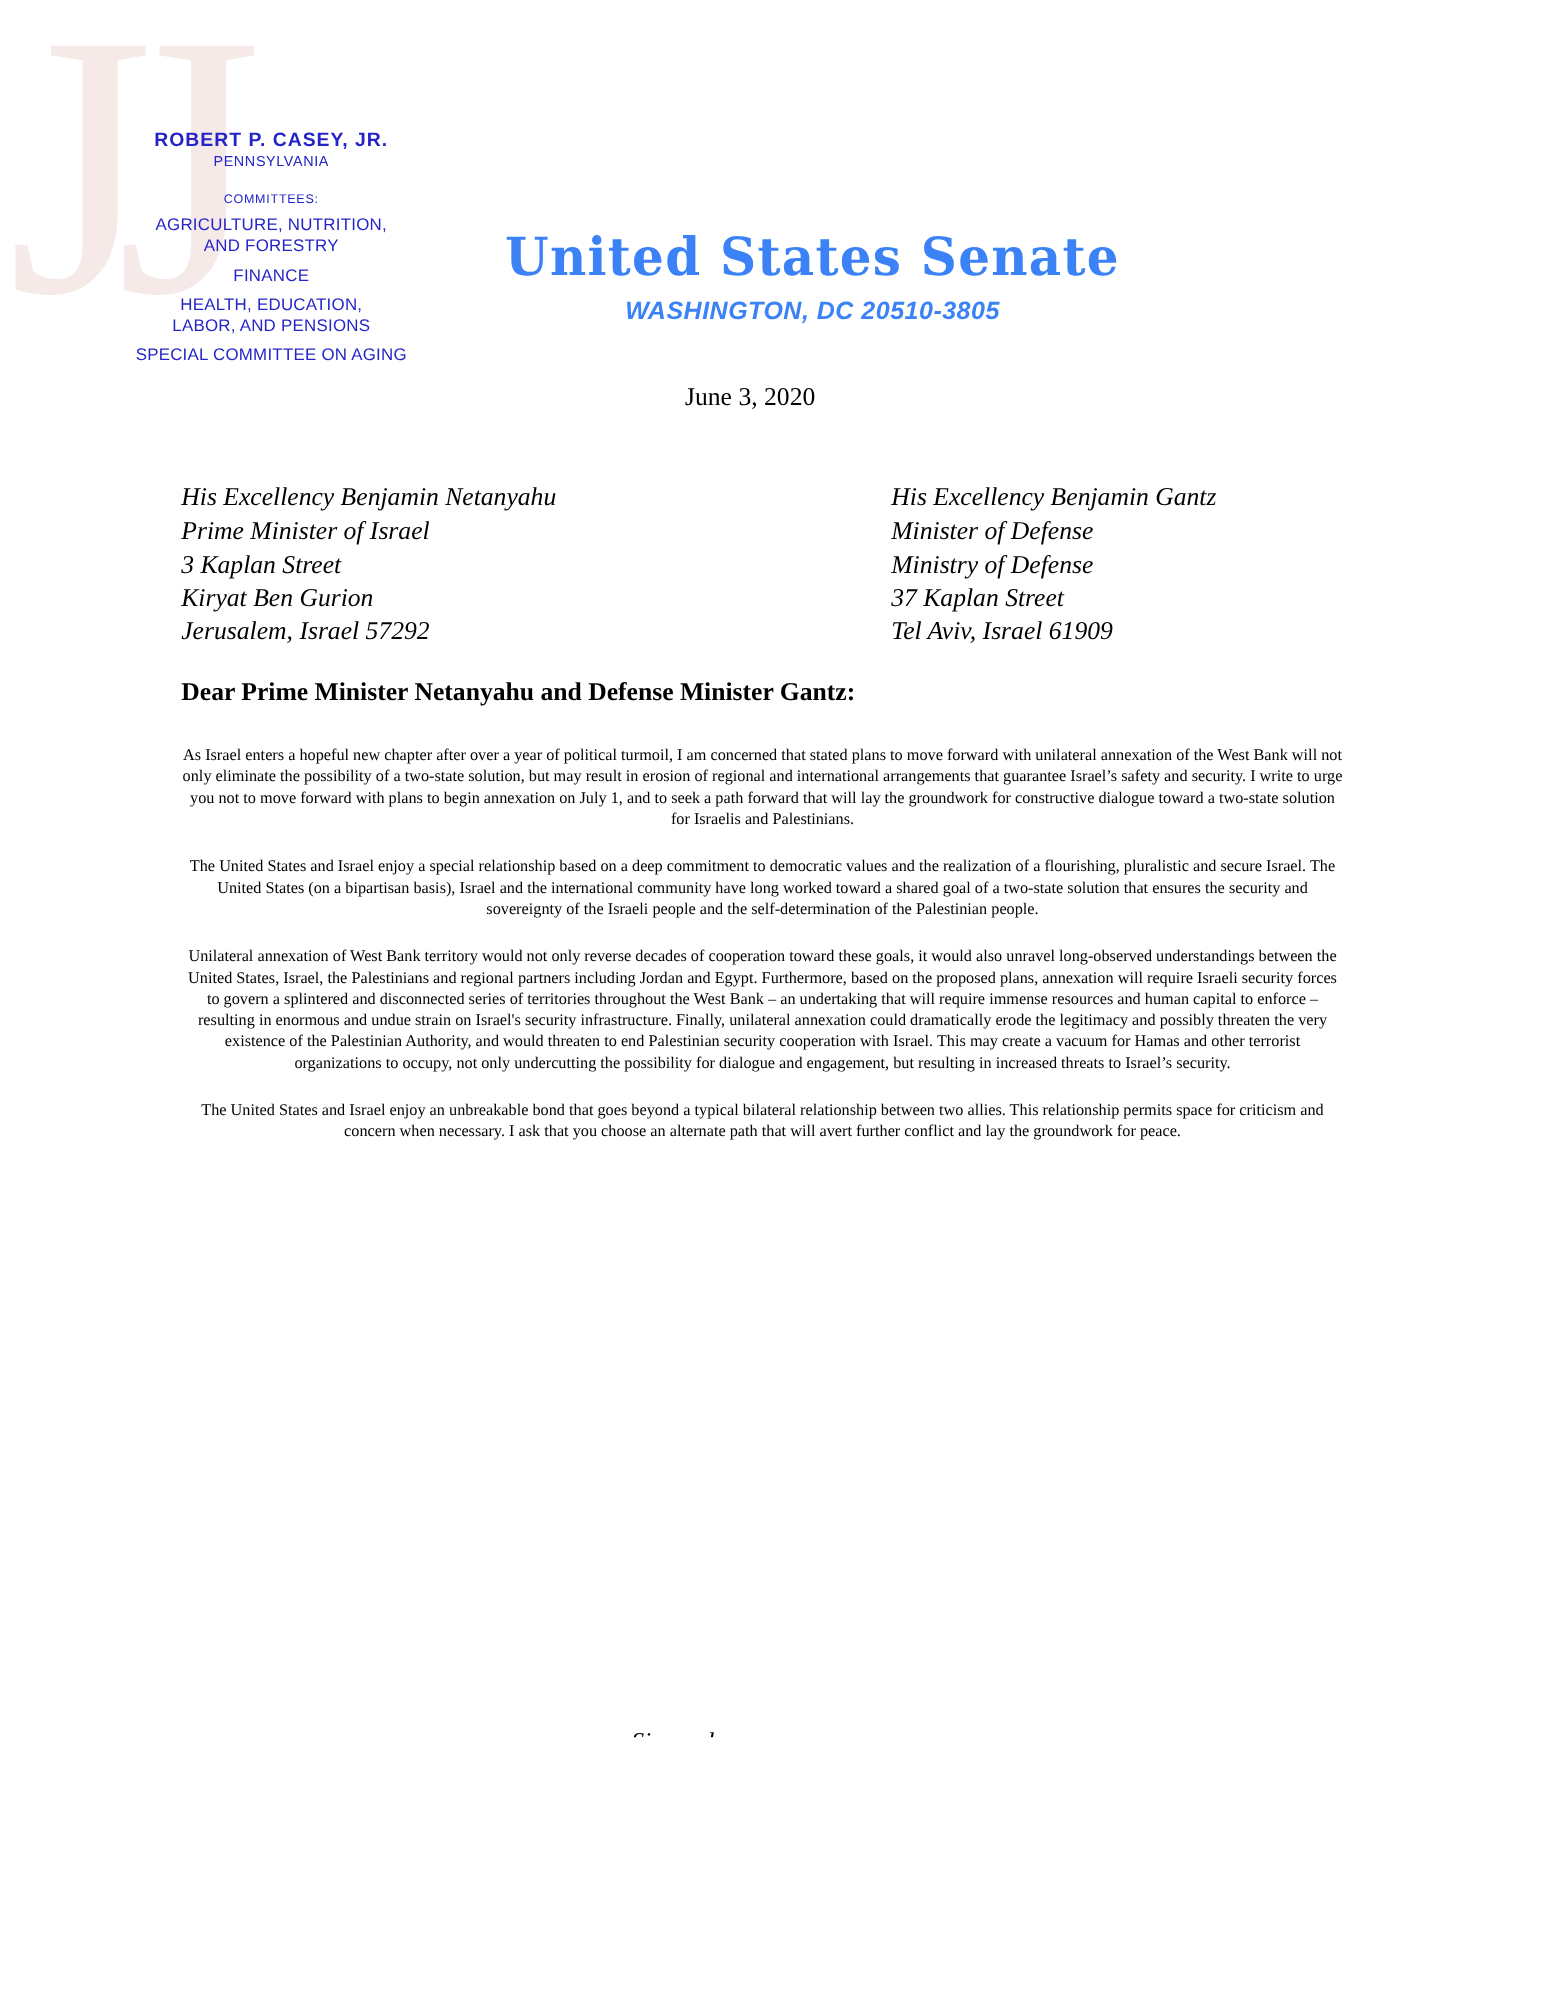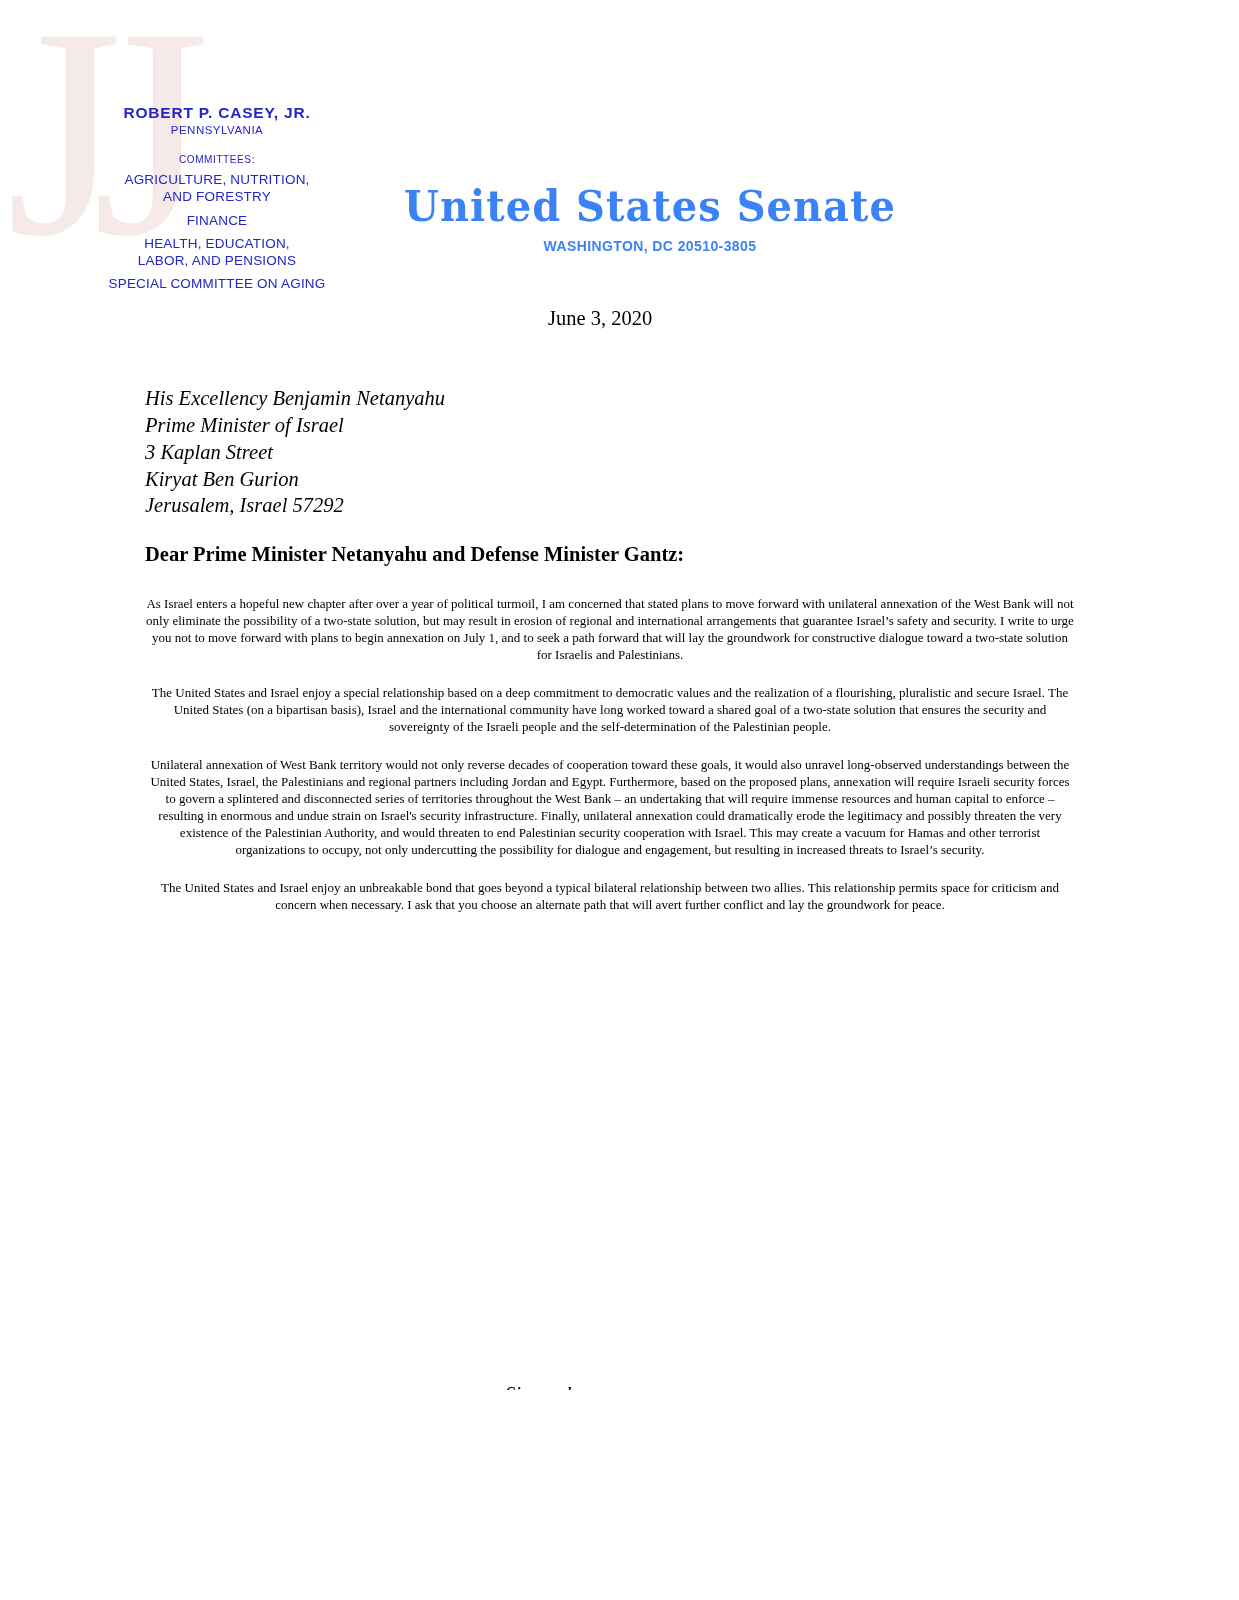--- a/index.html
+++ b/index.html
@@ -87,23 +87,24 @@
     font-size: 40px;
     font-weight: bold;
     letter-spacing: 1px;
     line-height: 1;
     font-style: normal;
     transform: scaleY(1.05);
   }
   #senate-city {
     margin-top: 12px;
     font-family: "Liberation Sans", "DejaVu Sans", sans-serif;
-    font-size: 14px;
+    font-size: 20px;
     font-weight: bold;
     letter-spacing: 0.4px;
+    font-style: italic;
   }
 
   
   #date-line {
     position: absolute;
     left: 548px;
     top: 307px;
     font-size: 20.5px;
     z-index: 2;
   }
@@ -203,20 +204,27 @@
   <div id="date-line">June 3, 2020</div>
 
   <div id="recipients">
     <div class="recipient-col left">
       <div class="recipient-line">His Excellency Benjamin Netanyahu</div>
       <div class="recipient-line">Prime Minister of Israel</div>
       <div class="recipient-line">3 Kaplan Street</div>
       <div class="recipient-line">Kiryat Ben Gurion</div>
       <div class="recipient-line">Jerusalem, Israel 57292</div>
     </div>
+    <div class="recipient-col right">
+      <div class="recipient-line">His Excellency Benjamin Gantz</div>
+      <div class="recipient-line">Minister of Defense</div>
+      <div class="recipient-line">Ministry of Defense</div>
+      <div class="recipient-line">37 Kaplan Street</div>
+      <div class="recipient-line">Tel Aviv, Israel 61909</div>
+    </div>
   </div>
 
   <div id="salutation">Dear Prime Minister Netanyahu and Defense Minister Gantz:</div>
 
   <div id="letter-body">
     <p>As Israel enters a hopeful new chapter after over a year of political turmoil, I am concerned that stated plans to move forward with unilateral annexation of the West Bank will not only eliminate the possibility of a two-state solution, but may result in erosion of regional and international arrangements that guarantee Israel’s safety and security. I write to urge you not to move forward with plans to begin annexation on July 1, and to seek a path forward that will lay the groundwork for constructive dialogue toward a two-state solution for Israelis and Palestinians.</p>
     <p>The United States and Israel enjoy a special relationship based on a deep commitment to democratic values and the realization of a flourishing, pluralistic and secure Israel. The United States (on a bipartisan basis), Israel and the international community have long worked toward a shared goal of a two-state solution that ensures the security and sovereignty of the Israeli people and the self-determination of the Palestinian people.</p>
     <p>Unilateral annexation of West Bank territory would not only reverse decades of cooperation toward these goals, it would also unravel long-observed understandings between the United States, Israel, the Palestinians and regional partners including Jordan and Egypt. Furthermore, based on the proposed plans, annexation will require Israeli security forces to govern a splintered and disconnected series of territories throughout the West Bank – an undertaking that will require immense resources and human capital to enforce – resulting in enormous and undue strain on Israel's security infrastructure. Finally, unilateral annexation could dramatically erode the legitimacy and possibly threaten the very existence of the Palestinian Authority, and would threaten to end Palestinian security cooperation with Israel. This may create a vacuum for Hamas and other terrorist organizations to occupy, not only undercutting the possibility for dialogue and engagement, but resulting in increased threats to Israel’s security.</p>
     <p>The United States and Israel enjoy an unbreakable bond that goes beyond a typical bilateral relationship between two allies. This relationship permits space for criticism and concern when necessary. I ask that you choose an alternate path that will avert further conflict and lay the groundwork for peace.</p>
   </div>

